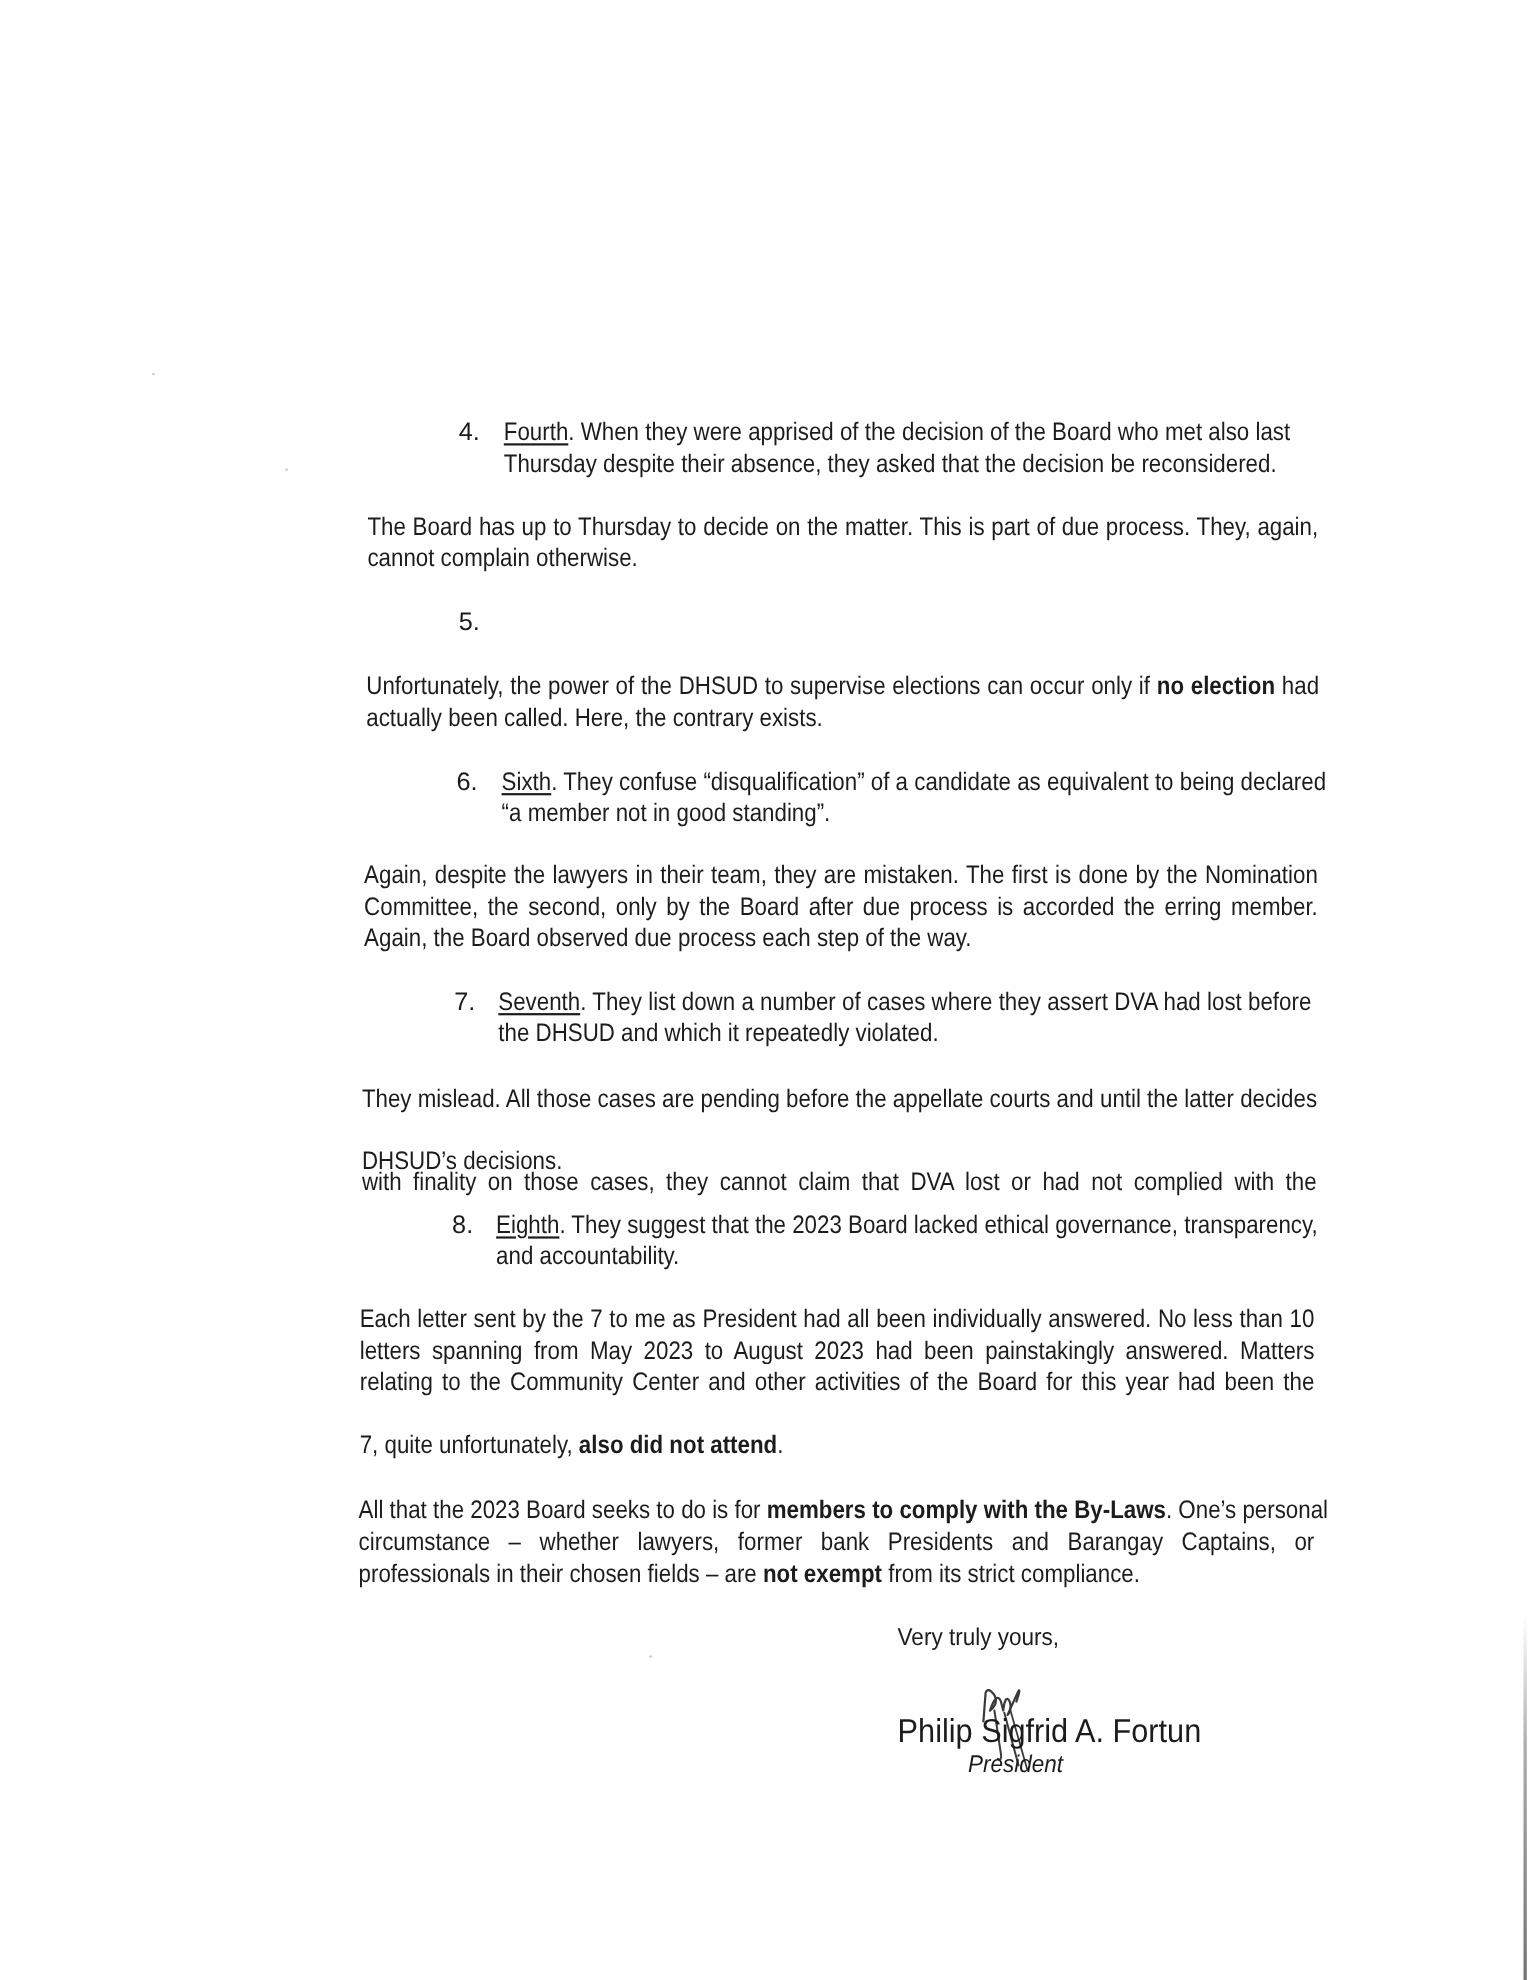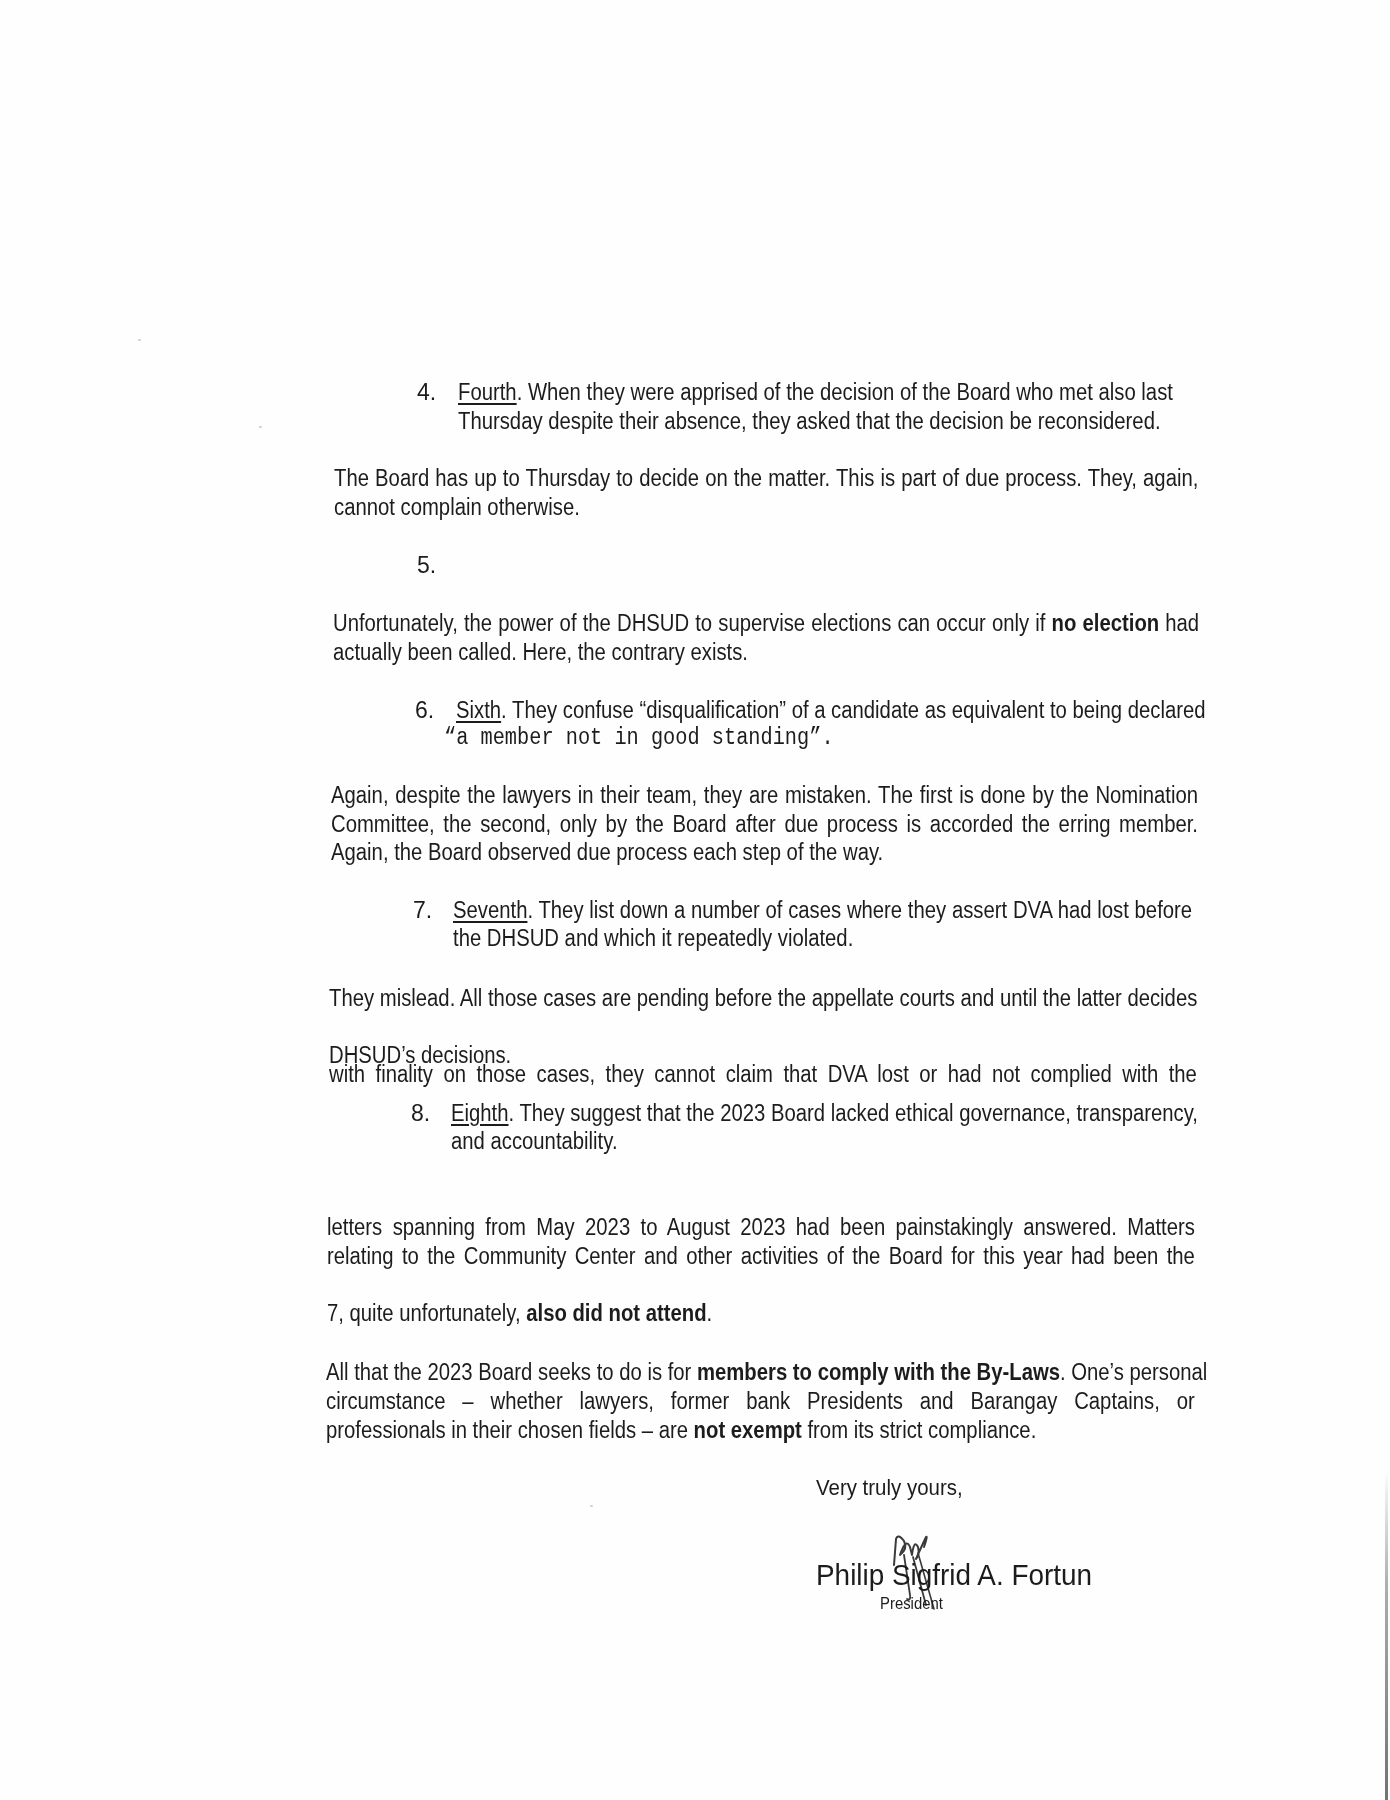--- a/index.html
+++ b/index.html
@@ -94,21 +94,21 @@
   <div class="line" style="left:333px;top:638px;">
     <span class="inner" style="transform:scaleX(0.882);">actually been called. Here, the contrary exists.</span>
   </div>
 
   <div class="num" style="left:415px;top:696px;">6.</div>
   <div class="line" style="left:456px;top:696px;">
     <span class="inner j" style="width:836px;transform:scaleX(0.882);">
       <span class="u">Sixth</span><span>. They confuse “disqualification” of a candidate as equivalent to being declared</span>
     </span>
   </div>
-  <div class="line" style="left:444px;top:724px;font-family:Liberation Mono, monospace;">
+  <div class="line" style="left:456px;top:724px;">
     <span class="inner" style="transform:scaleX(0.882);">“a member not in good standing”.</span>
   </div>
 
   <div class="line" style="left:331px;top:781px;">
     <span class="inner j" style="width:983px;transform:scaleX(0.882);">Again, despite the lawyers in their team, they are mistaken. The first is done by the Nomination</span>
   </div>
   <div class="line" style="left:331px;top:810px;">
     <span class="inner j" style="width:983px;transform:scaleX(0.882);">Committee, the second, only by the Board after due process is accorded the erring member.</span>
   </div>
   <div class="line" style="left:331px;top:838px;text-align:right;">
@@ -138,20 +138,23 @@
   <div class="num" style="left:411px;top:1099px;">8.</div>
   <div class="line" style="left:451px;top:1099px;">
     <span class="inner j" style="width:842px;transform:scaleX(0.882);">
       <span class="u">Eighth</span><span>. They suggest that the 2023 Board lacked ethical governance, transparency,</span>
     </span>
   </div>
   <div class="line" style="left:451px;top:1127px;">
     <span class="inner" style="transform:scaleX(0.882);">and accountability.</span>
   </div>
 
+  <div class="line" style="left:327px;top:1184px;">
+    <span class="inner j" style="width:984px;transform:scaleX(0.882);">Each letter sent by the 7 to me as President had all been individually answered. No less than 10</span>
+  </div>
   <div class="line" style="left:327px;top:1213px;">
     <span class="inner j" style="width:984px;transform:scaleX(0.882);">letters spanning from May 2023 to August 2023 had been painstakingly answered. Matters</span>
   </div>
   <div class="line" style="left:327px;top:1242px;">
     <span class="inner j" style="width:984px;transform:scaleX(0.882);">relating to the Community Center and other activities of the Board for this year had been the</span>
   </div>
   <div class="line" style="left:327px;top:1299px;">
     <span class="inner" style="transform:scaleX(0.882);">
       <span>7, quite unfortunately, </span><b>also did not attend</b><span>.</span>
     </span>
@@ -178,17 +181,17 @@
   <svg class="sig-svg" viewBox="0 0 70 90">
     <path d="M14 40 L16 14 Q18 8 24 16 Q28 24 20 30 Q26 12 30 22 L32 30 Q34 14 38 22 Q40 30 36 34 Q44 16 46 12 Q48 10 44 22" fill="none" stroke="#3a3a3a" stroke-width="2" stroke-linecap="round" stroke-linejoin="round"></path>
     <path d="M24 30 L30 70 Q31 76 27 74" fill="none" stroke="#3a3a3a" stroke-width="1.8" stroke-linecap="round"></path>
     <path d="M33 32 L46 80" fill="none" stroke="#3a3a3a" stroke-width="1.8" stroke-linecap="round"></path>
     <path d="M38 28 L54 84" fill="none" stroke="#3a3a3a" stroke-width="1.6" stroke-linecap="round"></path>
   </svg>
 
   <div class="line" style="left:816px;top:1561px;font-size:30px;font-weight:normal;">
     <span class="inner" style="transform:scaleX(0.93);">Philip Sigfrid A. Fortun</span>
   </div>
-  <div class="line" style="left:880px;top:1590px;font-size:16px;">
+  <div class="line" style="left:880px;top:1590px;font-size:22px;font-style:italic;">
     <span class="inner" style="transform:scaleX(0.93);">President</span>
   </div>
 
 </div>
 
 </body></html>

